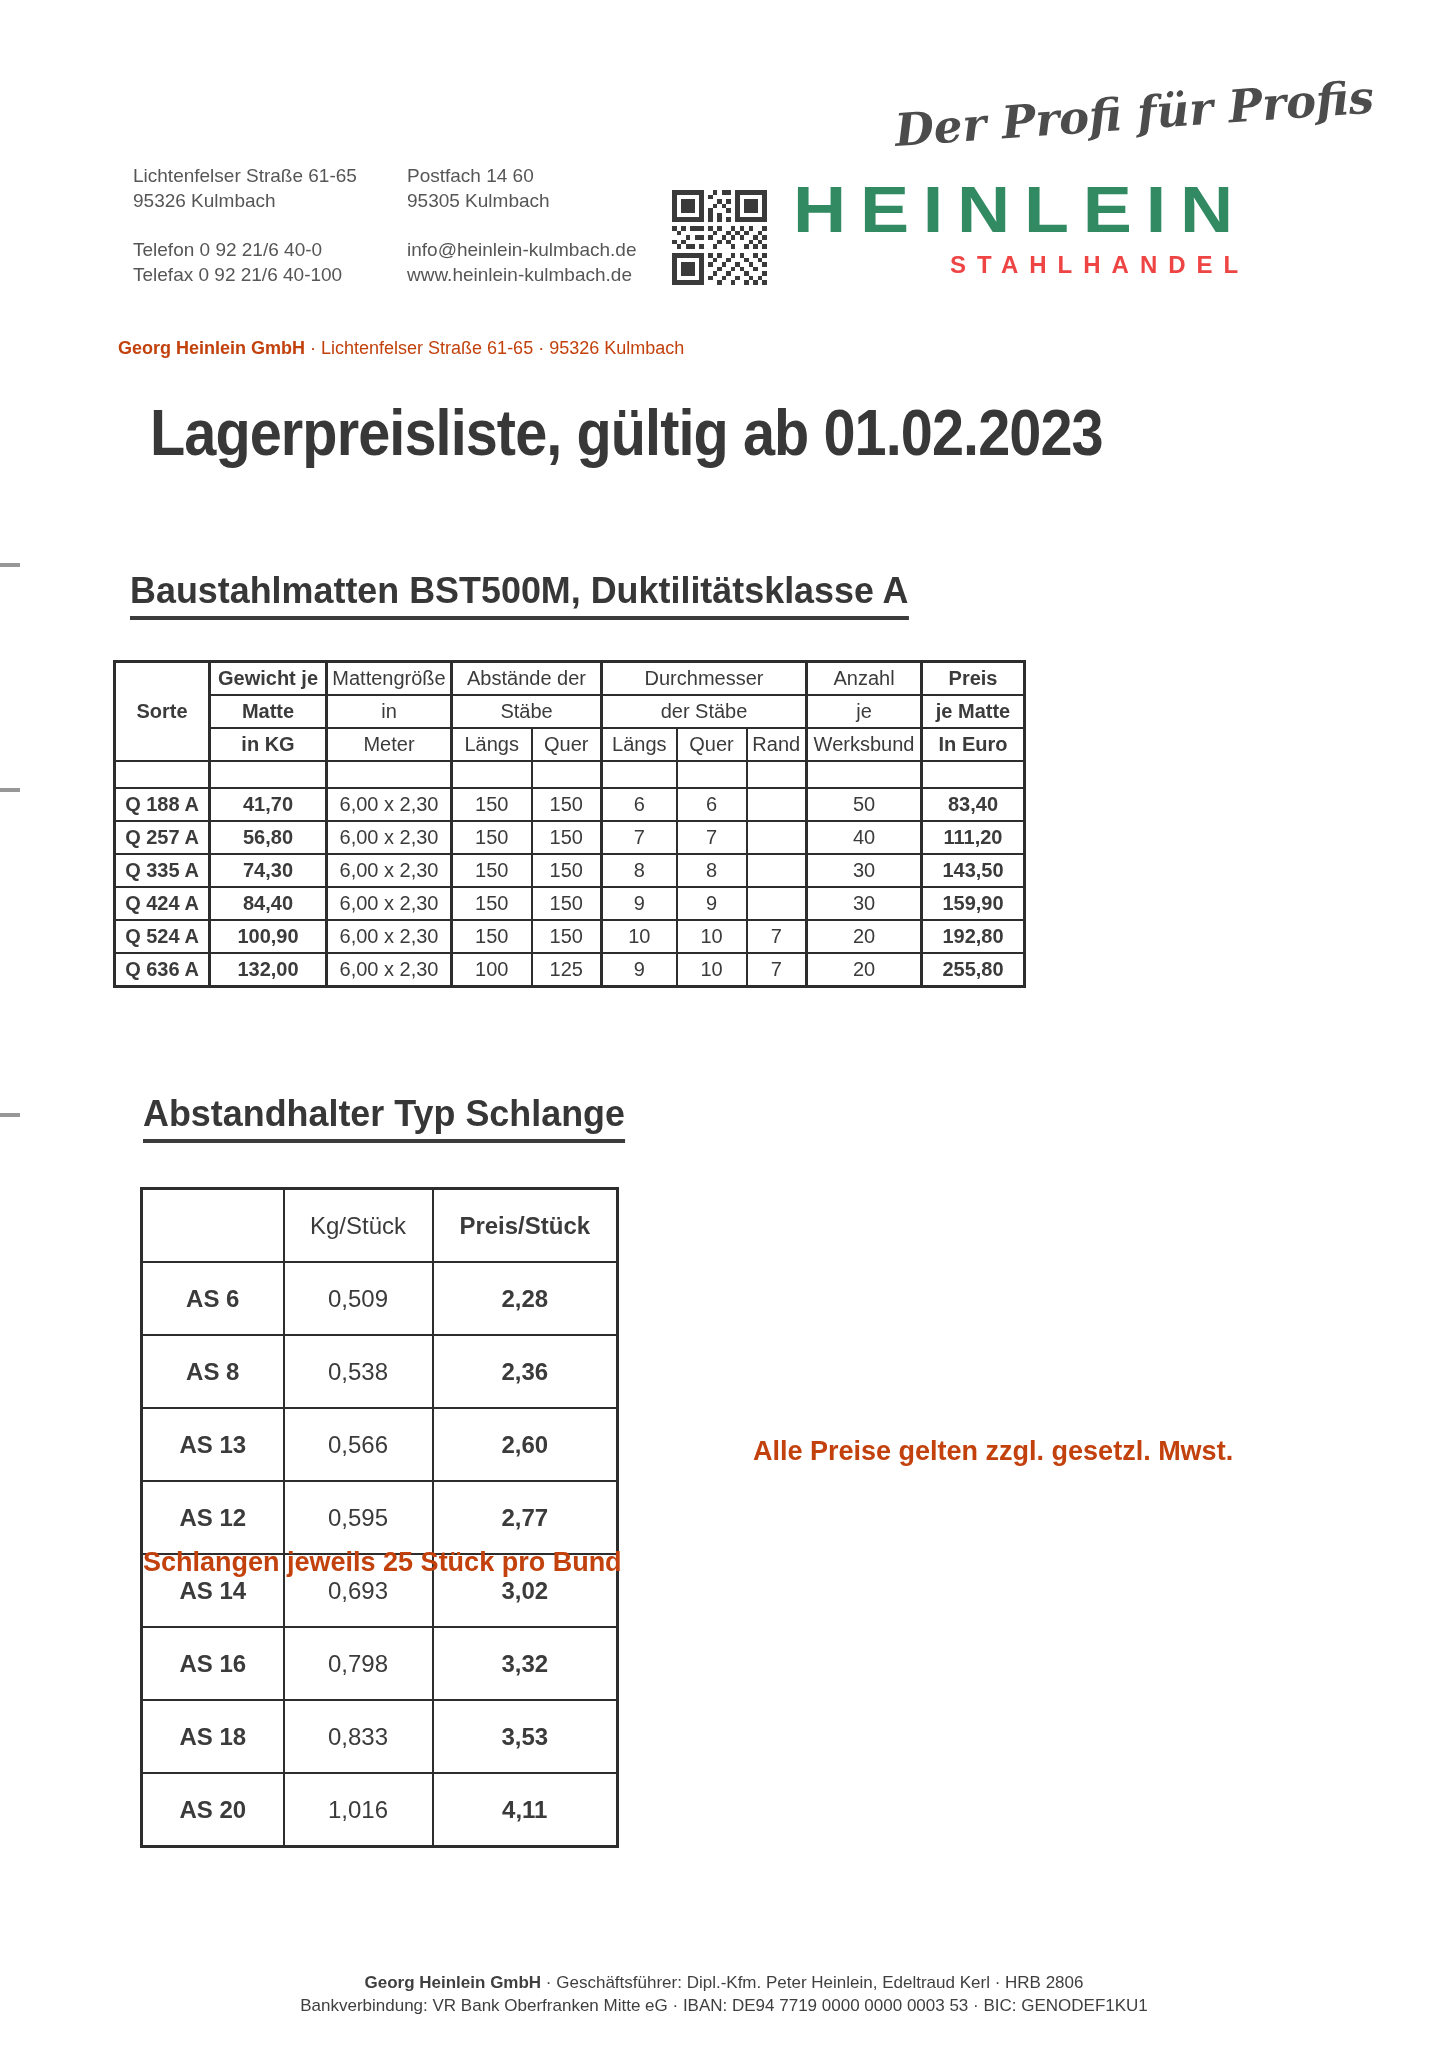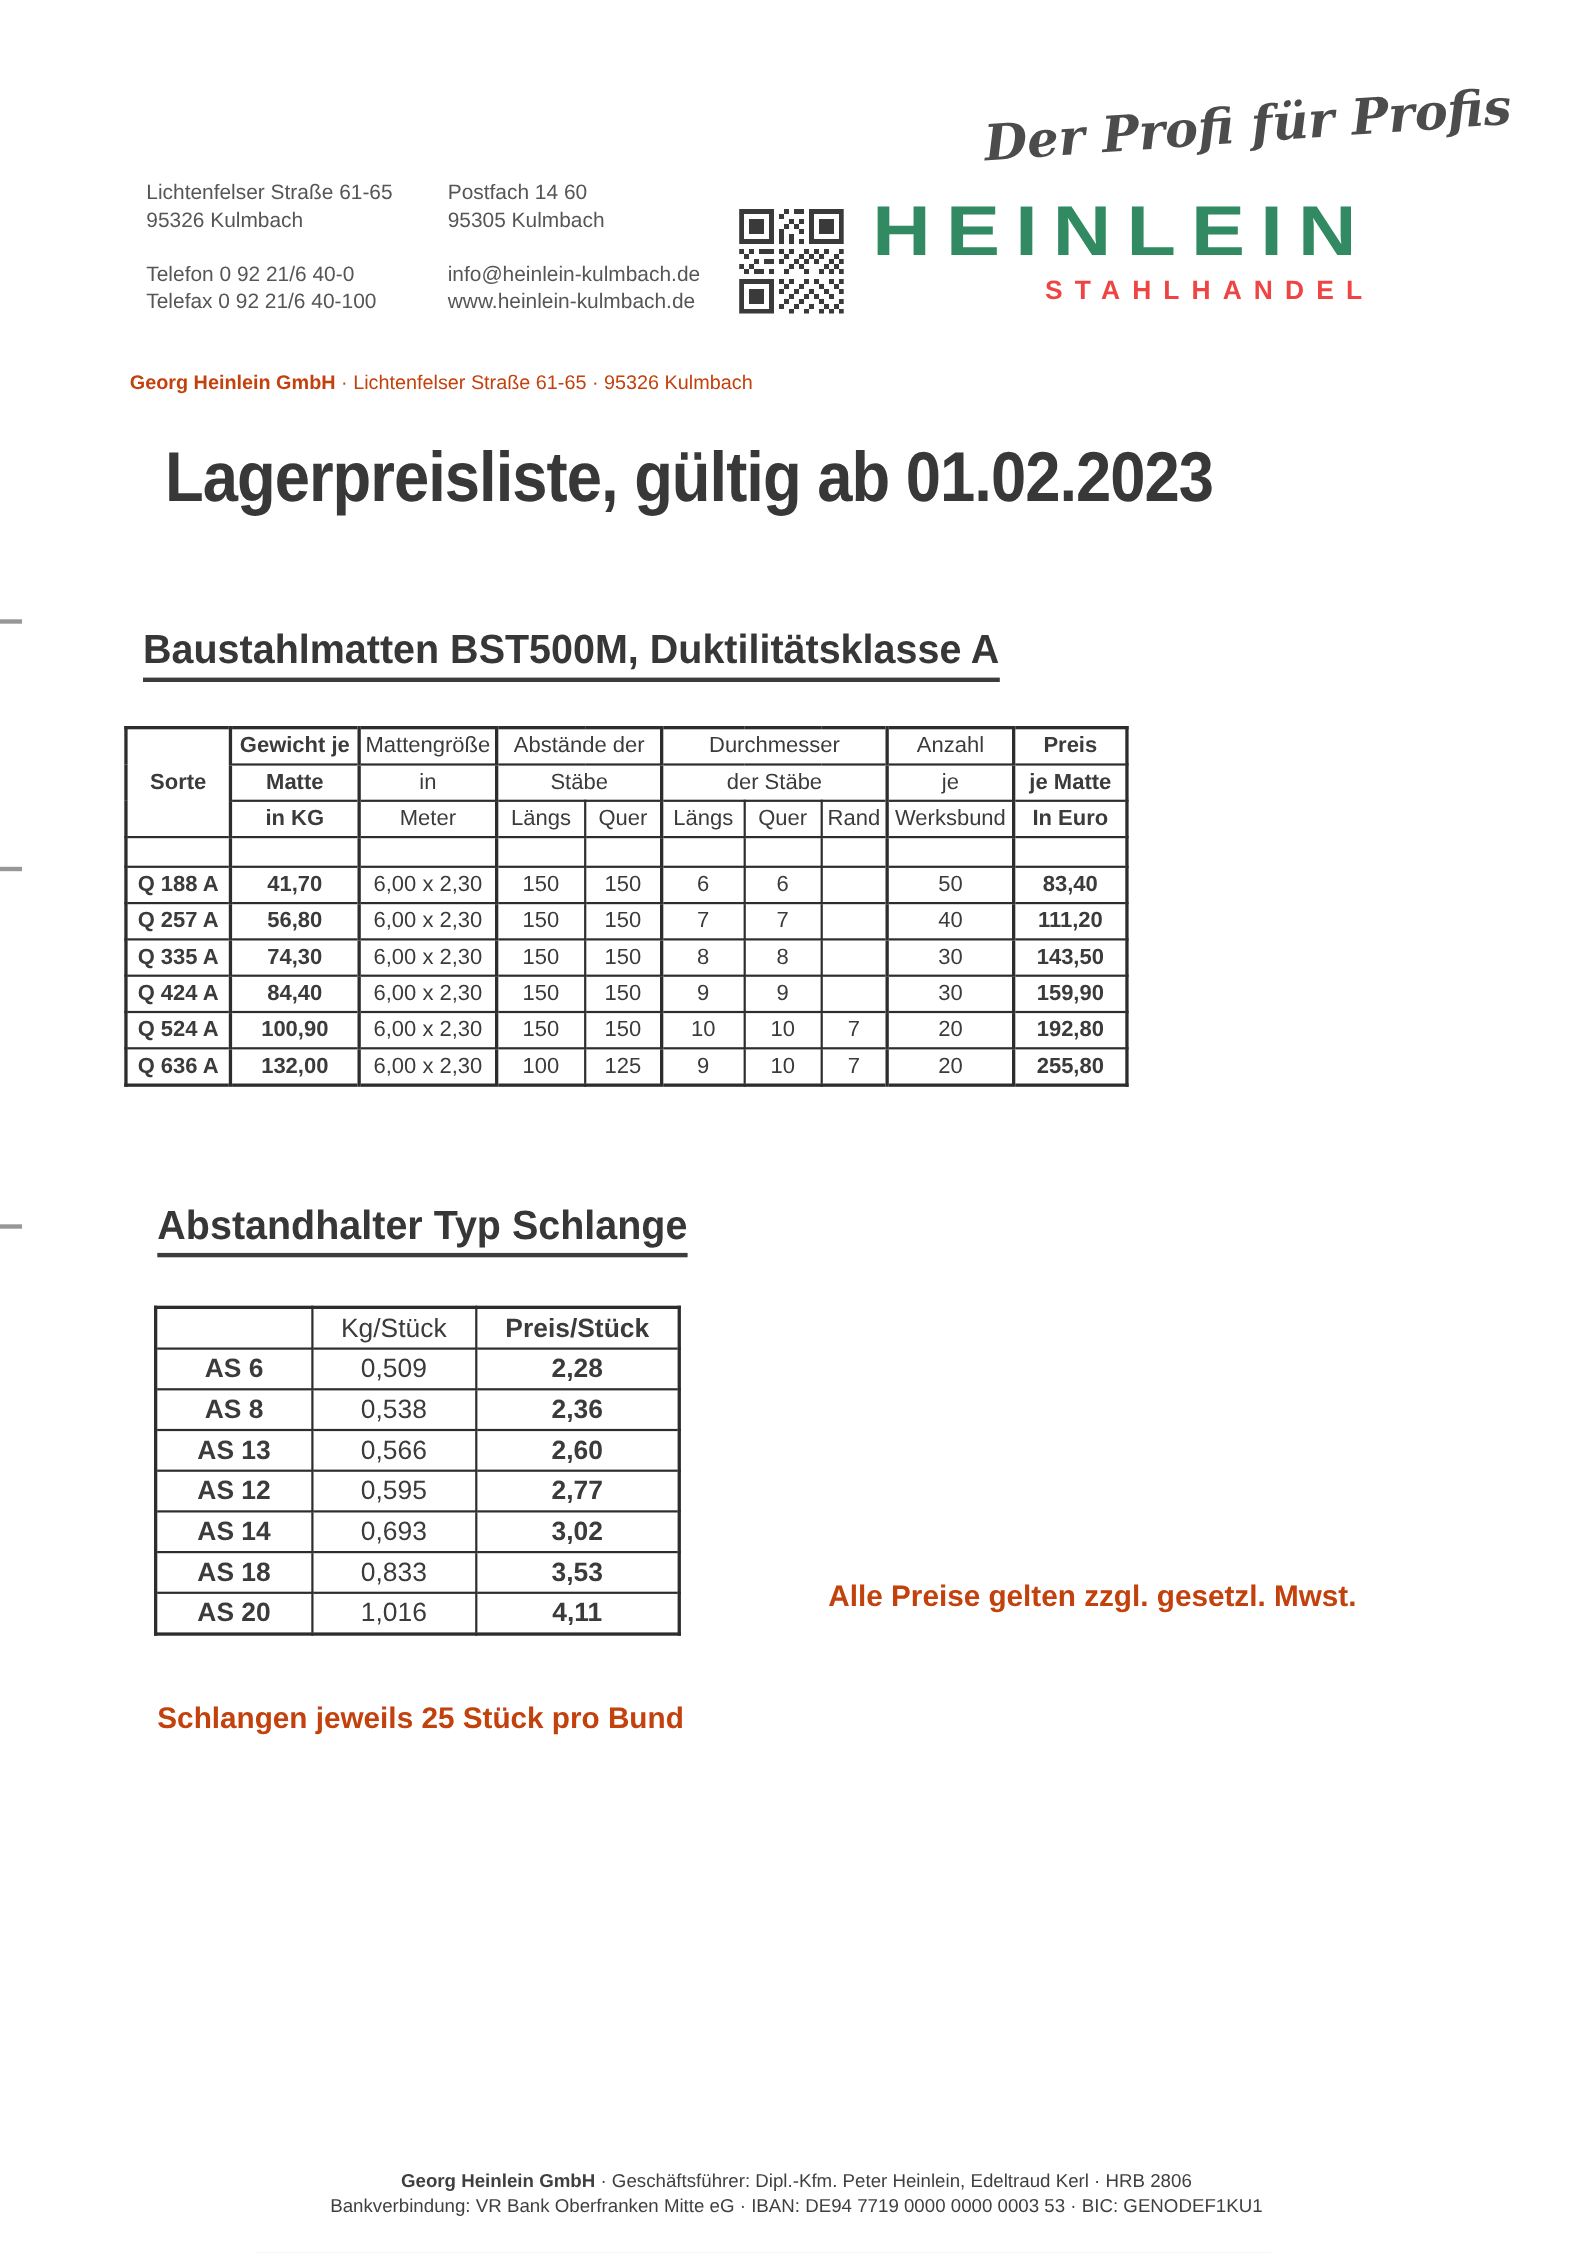--- a/index.html
+++ b/index.html
@@ -27,21 +27,21 @@
       border-bottom:4px solid #3c3c3c;padding-bottom:4px;transform:scaleX(.97);transform-origin:left top;}
   .h2.b1{left:130px;top:570px;}
   .h2.b2{left:143px;top:1093px;}
   
   table{border-collapse:collapse;table-layout:fixed;position:absolute;text-align:center;color:#3b3b3b;}
   .t1{left:113px;top:660px;width:910px;font-size:20px;border:3px solid #2d2d2d;}
   .t1 td{border:2px solid #2d2d2d;padding:0;height:31px;overflow:hidden;}
   .t1 tr.sp td{height:25px;}
   .t1 .gl{border-left:3px solid #2d2d2d;}
   .t2{left:140px;top:1187px;width:476px;font-size:24px;border:3px solid #2d2d2d;}
-  .t2 td{border:2px solid #2d2d2d;padding:0;height:35px;overflow:hidden;}
+  .t2 td{border:2px solid #2d2d2d;padding:18px;height:35px;overflow:hidden;}
   .b{font-weight:bold;}
   
   .note{position:absolute;font-size:27px;font-weight:bold;color:#c2410c;white-space:nowrap;}
   .vat{left:753px;top:1436px;}
   .bund{left:143px;top:1547px;}
   .footer{position:absolute;left:0;top:1971px;width:100%;text-align:center;
           font-size:17px;line-height:23px;color:#3f3f3f;}
   .footer b{font-weight:bold;}
   
   .fold{position:absolute;left:0;width:20px;height:4px;background:#979797;}
@@ -272,20 +272,25 @@
       <td class="b">AS 12</td>
       <td>0,595</td>
       <td class="b">2,77</td>
     </tr>
     <tr>
       <td class="b">AS 14</td>
       <td>0,693</td>
       <td class="b">3,02</td>
     </tr>
     <tr>
+      <td class="b">AS 16</td>
+      <td>0,798</td>
+      <td class="b">3,32</td>
+    </tr>
+    <tr>
       <td class="b">AS 18</td>
       <td>0,833</td>
       <td class="b">3,53</td>
     </tr>
     <tr>
       <td class="b">AS 20</td>
       <td>1,016</td>
       <td class="b">4,11</td>
     </tr>
   </tbody>

